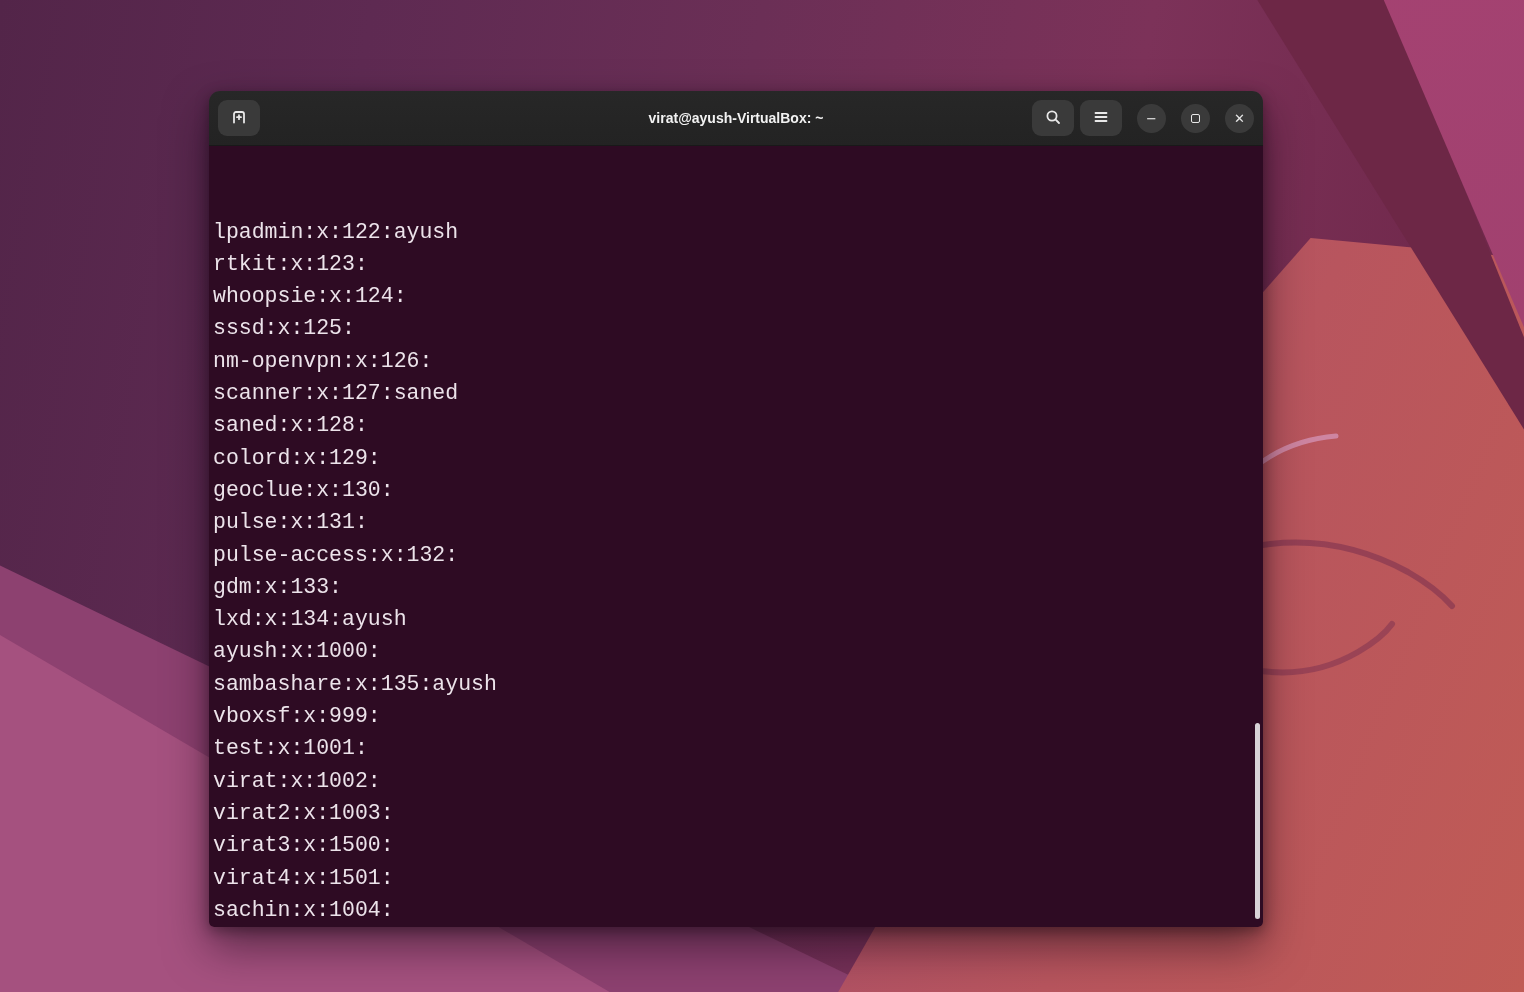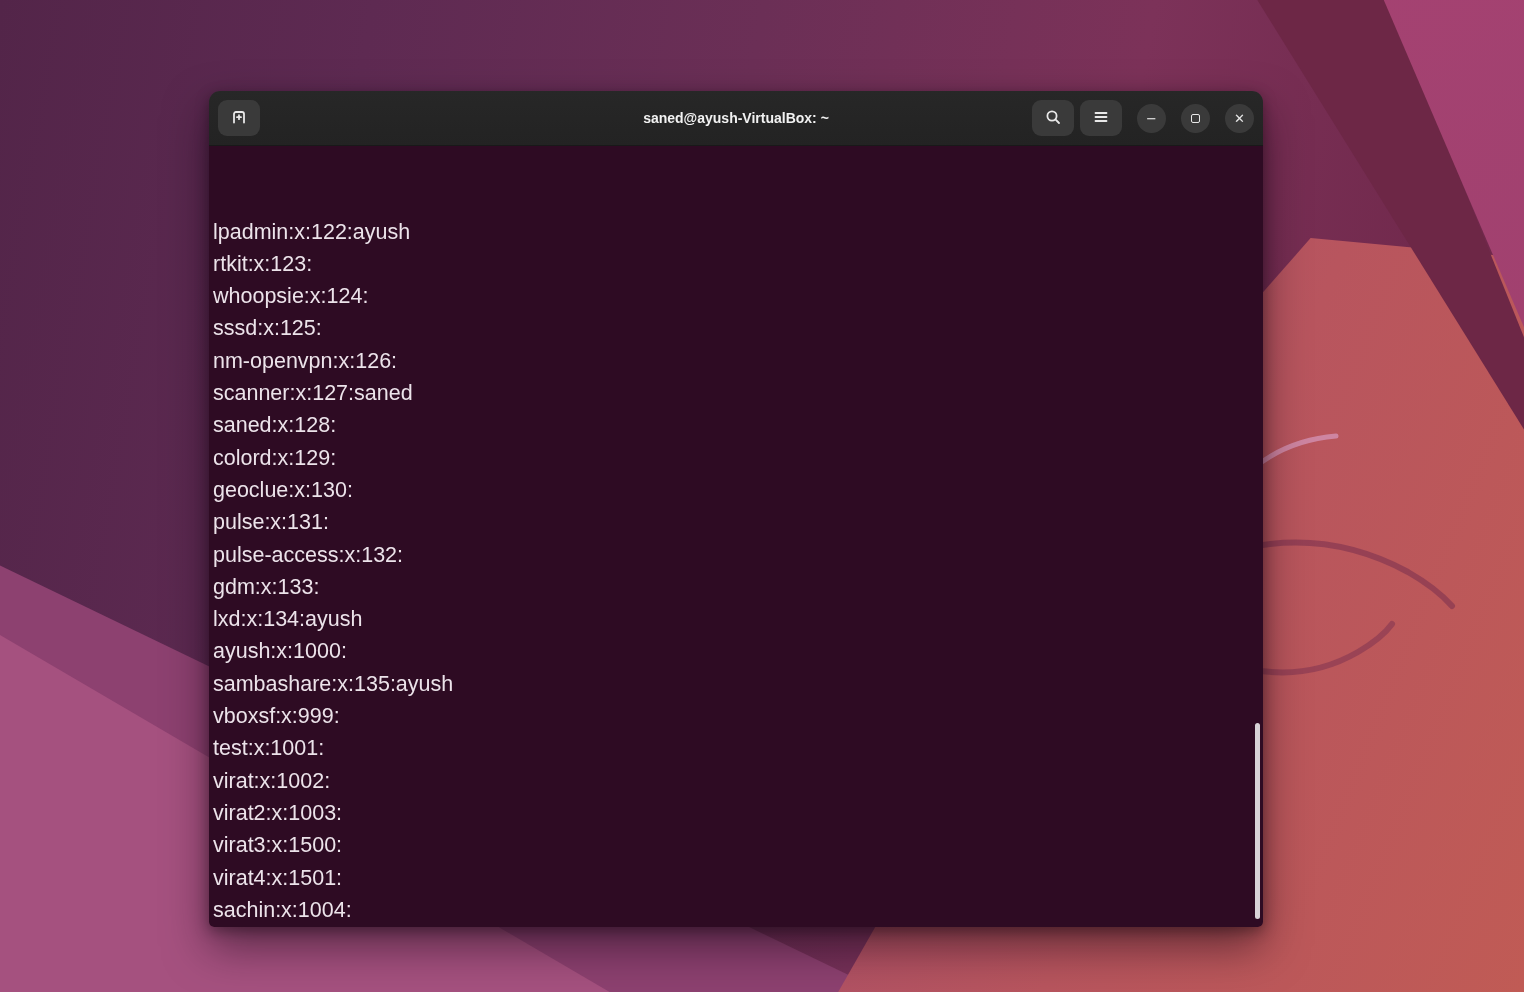--- a/index.html
+++ b/index.html
@@ -47,21 +47,21 @@
     cursor:pointer; flex:0 0 auto; margin-left:9px;
   }
   .circle-btn .glyph { font-size:13px; line-height:1; font-family:"DejaVu Sans",sans-serif; }
   .maxbox { width:9px; height:9px; border:1.5px solid #e8e8e8; border-radius:2px; }
   .icon-stroke { stroke:#e9e9e9; stroke-width:1.8; fill:none; stroke-linecap:round; }
 
   
   .screen {
     position:relative; height:781px; background:#2e0b23;
     padding:5px 0 0 4px;
-    font-family:Liberation Sans, sans-serif;
+    font-family:Liberation Mono, monospace;
     font-size:21.5px; line-height:32.3px; color:#ece3ea;
     white-space:pre; cursor:text;
   }
   .tline { height:32.3px; }
   .scroll-thumb {
     position:absolute; right:3px; top:577px; width:5px; height:196px;
     background:#d8d3d7; border-radius:3px;
   }
 </style>
 </head>
@@ -85,21 +85,21 @@
   <div class="titlebar">
     <button class="tb-btn">
       <span>
         <svg width="18" height="18" viewBox="0 0 18 18">
           <path class="icon-stroke" d="M4 14.5 V6 a2 2 0 0 1 2 -2 h6 a2 2 0 0 1 2 2 v8.5"></path>
           <path class="icon-stroke" d="M9 7.2 v4 M7 9.2 h4"></path>
         </svg>
       </span>
     </button>
 
-    <div class="tb-title">saned@ayush-VirtualBox: ~</div>
+    <div class="tb-title">virat@ayush-VirtualBox: ~</div>
 
     <div class="tb-right">
       <button class="tb-btn">
         <span>
           <svg width="18" height="18" viewBox="0 0 18 18">
             <circle class="icon-stroke" cx="8" cy="8" r="4.6"></circle>
             <path class="icon-stroke" d="M11.4 11.4 L15 15"></path>
           </svg>
         </span>
       </button>

